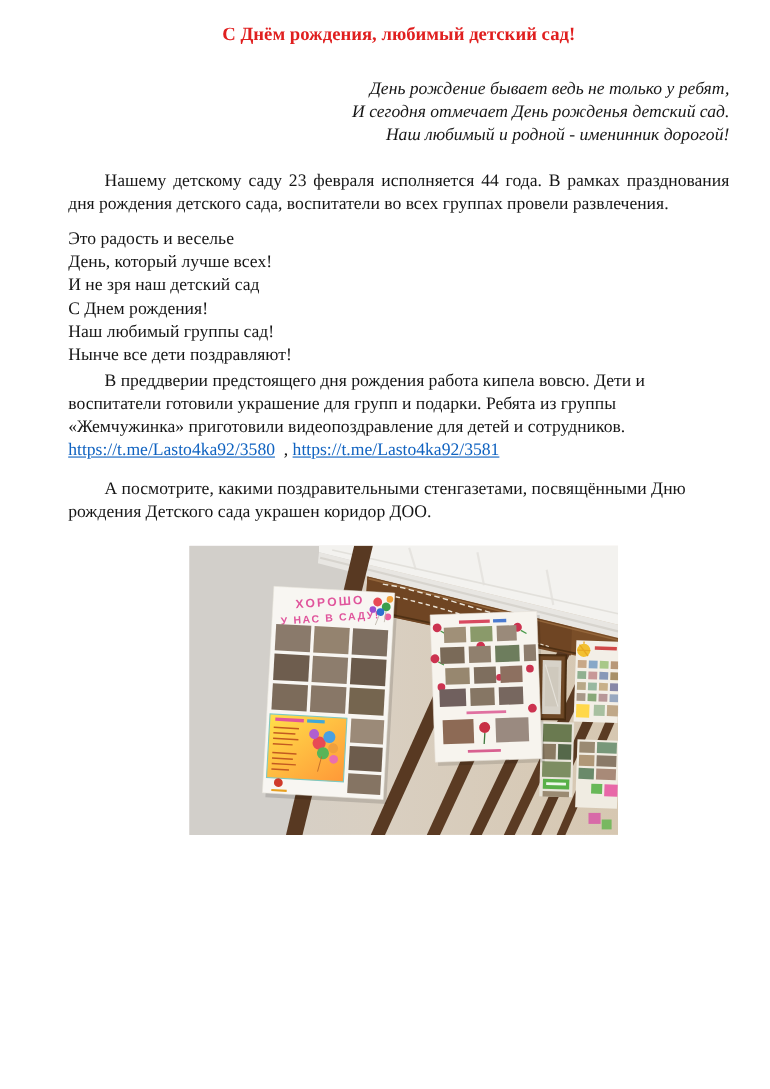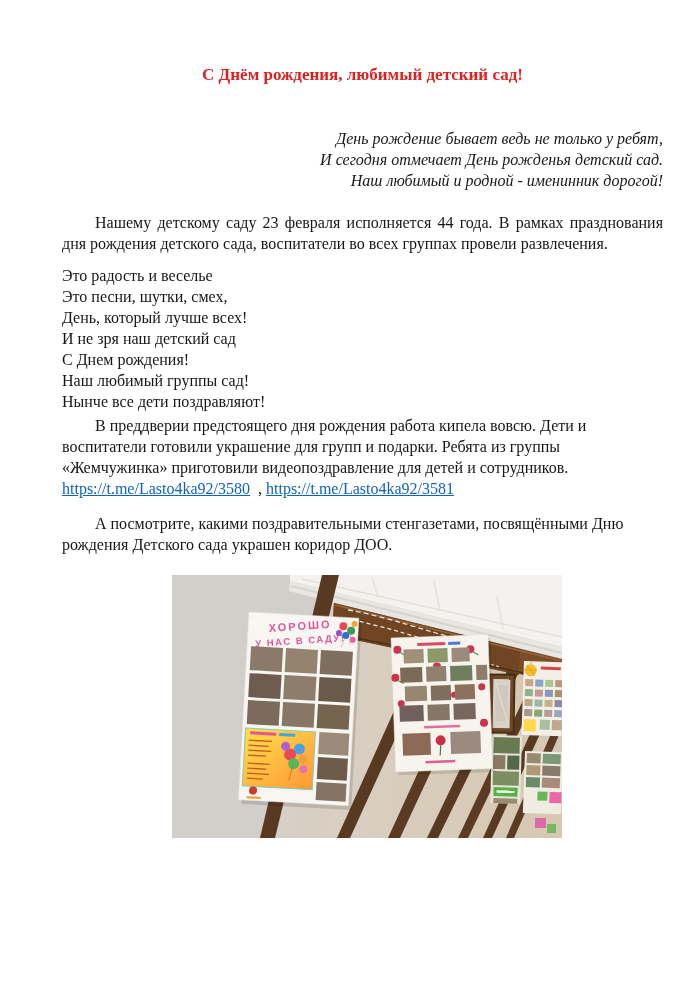--- a/index.html
+++ b/index.html
@@ -2,29 +2,29 @@
 <html><head>
 <meta charset="utf-8">
 <style>
   html,body { margin:0; padding:0; background:#ffffff; }
   .page {
     position:relative; box-sizing:border-box;
     width:700px; height:990px; margin:0; overflow:hidden;
     background:#ffffff;
     font-family:"Liberation Serif", serif;
     color:#161616;
-    padding:64px 37px 0 62px;
+    padding:20px 37px 0 62px;
   }
   h1.doc-title {
     margin:0; text-align:center;
     font-size:17px; line-height:22px; font-weight:bold;
     color:#e01f1f;
   }
   .epigraph {
-    margin-top:42px; text-align:right;
+    margin-top:28px; text-align:right;
     font-style:italic; font-size:16px; line-height:21px;
   }
   .para { margin:0; font-size:16px; line-height:21px; }
   .p1 { margin-top:21px; text-indent:33px; text-align:justify;font-family:Liberation Serif, serif; }
   .poem { margin-top:11px; font-size:16px; line-height:21px; }
   .p2 { margin-top:3px; text-indent:33px; }
   .p3 { margin-top:14px; text-indent:33px; }
   a.doc-link { color:#0f62c0; text-decoration:underline; }
   .link-sep { margin:0 4px 0 8px; }
   figure.photo {
@@ -43,21 +43,20 @@
   <div class="epigraph">
     <div>День рождение бывает ведь не только у ребят,</div>
     <div>И сегодня отмечает День рожденья детский сад.</div>
     <div>Наш любимый и родной - именинник дорогой!</div>
   </div>
 
   <p class="para p1">Нашему детскому саду 23 февраля исполняется 44 года. В рамках празднования дня рождения детского сада, воспитатели во всех группах провели развлечения.</p>
 
   <div class="poem">
     <div>Это радость и веселье</div>
-    <div>Это песни, шутки, смех,</div>
     <div>День, который лучше всех!</div>
     <div>И не зря наш детский сад</div>
     <div>С Днем рождения!</div>
     <div>Наш любимый группы сад!</div>
     <div>Нынче все дети поздравляют!</div>
   </div>
 
   <p class="para p2"><span>В преддверии предстоящего дня рождения работа кипела вовсю. Дети и воспитатели готовили украшение для групп и подарки. Ребята из группы «Жемчужинка» приготовили видеопоздравление для детей и сотрудников.</span>
     <a class="doc-link" href="#">https://t.me/Lasto4ka92/3580</a><span class="link-sep">,</span><a class="doc-link" href="#">https://t.me/Lasto4ka92/3581</a></p>
 

